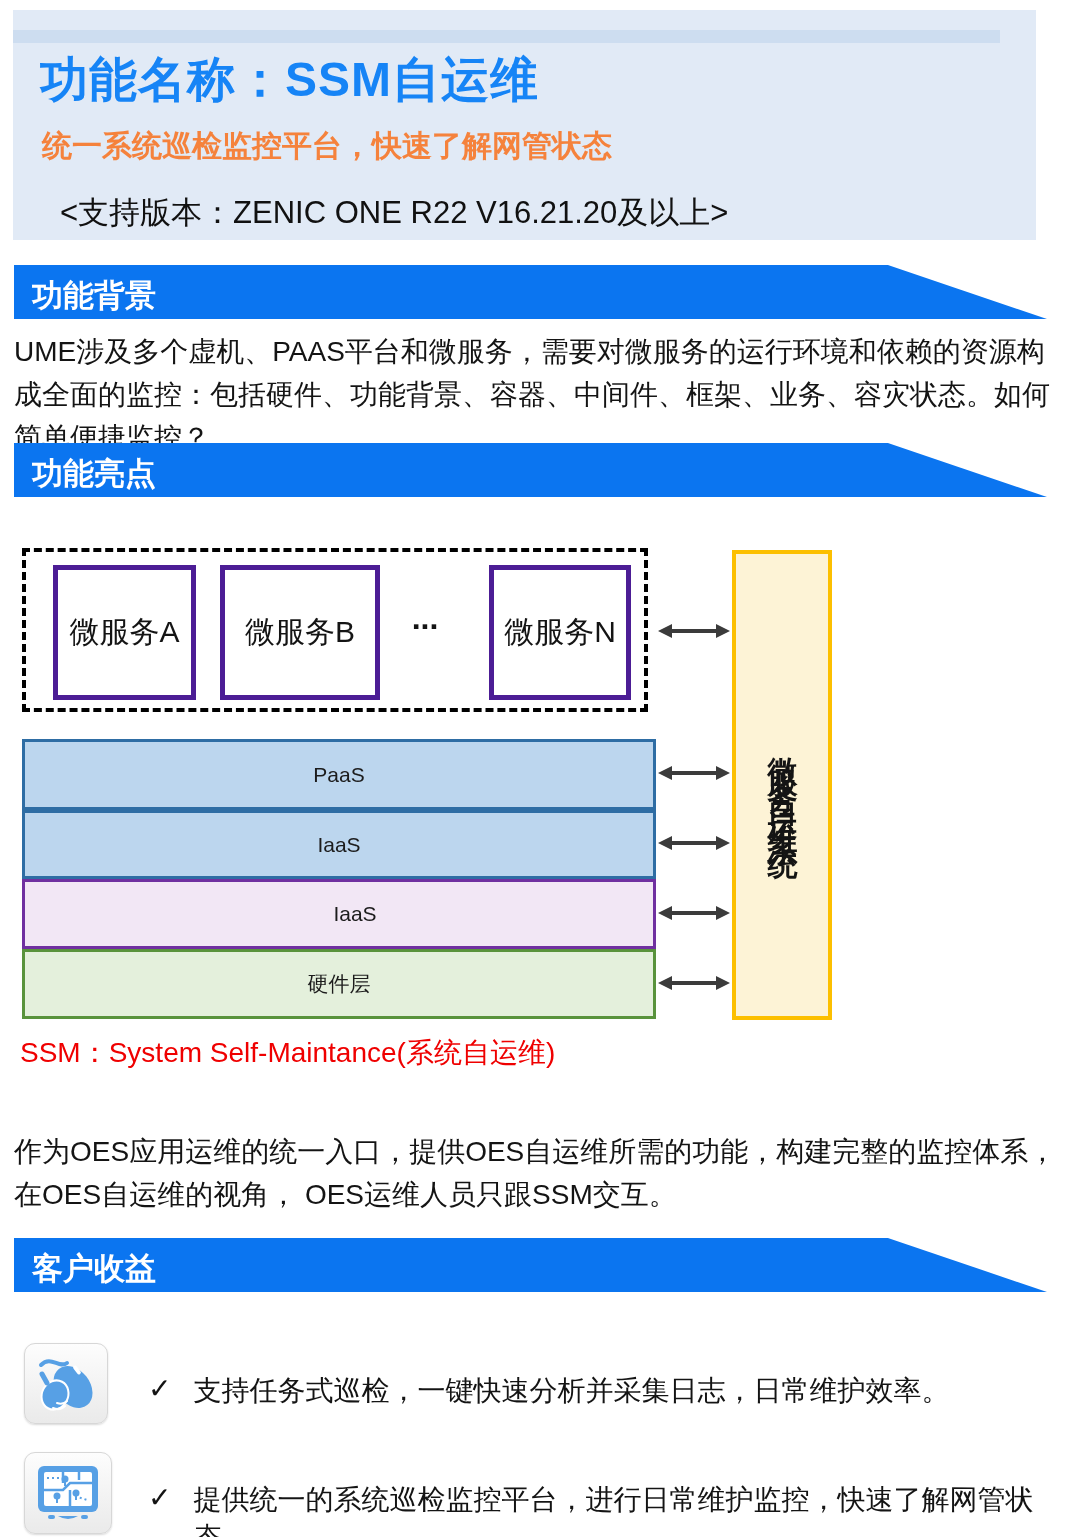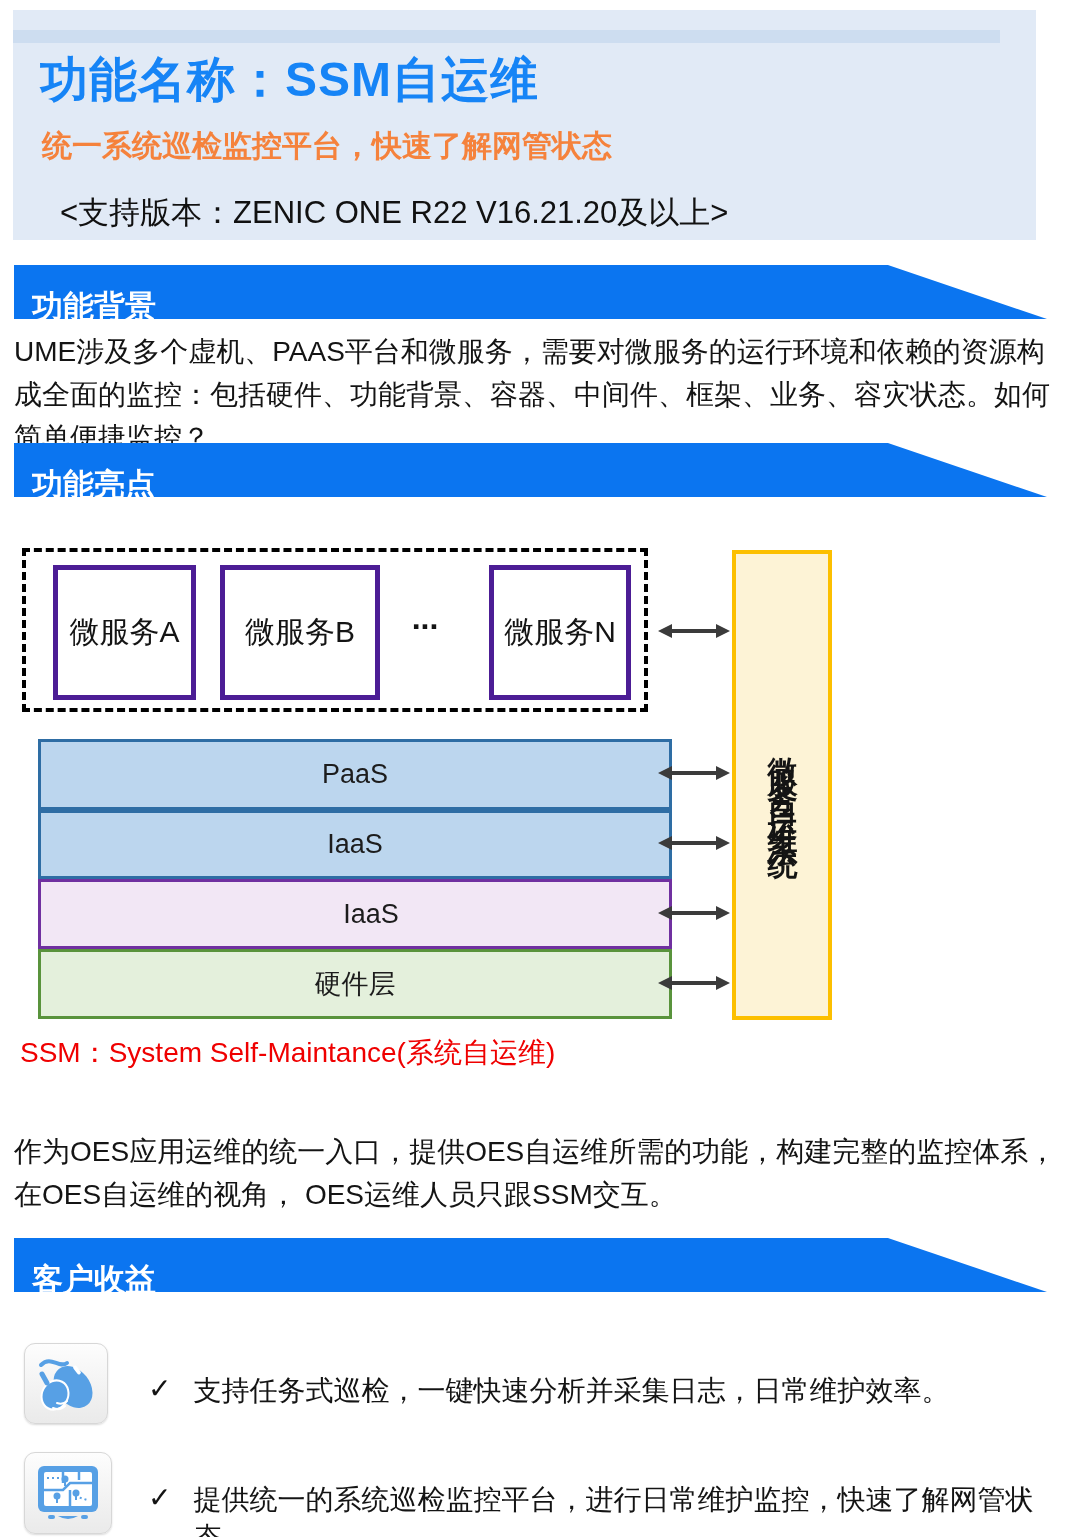--- a/index.html
+++ b/index.html
@@ -11,39 +11,39 @@
   .header-panel { position:absolute; left:13px; top:10px; width:1023px; height:230px; background:#e1eaf6; }
   .header-strip { position:absolute; left:13px; top:30px; width:987px; height:13px; background:#cdddf0; }
   .page-title { position:absolute; left:40px; top:48px; margin:0; font-size:48px; font-weight:bold; color:#1684f6; letter-spacing:1px; }
   .page-subtitle { position:absolute; left:42px; top:126px; margin:0; font-size:30px; font-weight:bold; color:#f5823c; }
   .page-version { position:absolute; left:44px; top:176px; margin:16px; font-size:31px; color:#111111; }
   
   .banner {
     position:absolute; left:14px; width:1033px; height:54px; background:#0b75f0;
     clip-path:polygon(0 0, 84.6% 0, 100% 100%, 0 100%);
   }
-  .banner .banner-label { display:block; margin:21px 0 0 18px; font-size:31px; font-weight:bold; color:#ffffff; }
+  .banner .banner-label { display:block; margin:10px 0 0 18px; font-size:31px; font-weight:bold; color:#ffffff; }
   .banner-bg { top:265px; }
   .banner-hl { top:443px; }
   .banner-cb { top:1238px; }
   
   .para { position:absolute; left:14px; width:1056px; margin:0; font-size:28px; line-height:43px; color:#141414; }
   .para-bg { top:330px; }
   .para-oes { top:1130px; }
   .ssm-note { position:absolute; left:14px; top:1028px; margin:6px; font-size:28px; color:#ef0000; }
   
   .ms-dashed { position:absolute; left:22px; top:548px; width:626px; height:164px; border:4px dashed #000000; box-sizing:border-box; }
   .ms-box { position:absolute; top:565px; height:135px; background:#ffffff; border:5px solid #4c1d95; box-sizing:border-box;
             display:flex; align-items:center; justify-content:center; font-size:30px; color:#141414; }
   .ms-a { left:53px; width:143px; }
   .ms-b { left:220px; width:160px; }
   .ms-n { left:482px; width:142px;margin-left:7px; }
   .ms-ellipsis { position:absolute; left:392px; top:600px; width:66px; text-align:center; font-size:32px; font-weight:bold; color:#141414; }
-  .layer { position:absolute; left:38px; width:634px; box-sizing:border-box;
-           display:flex; align-items:center; justify-content:center; font-size:27px; color:#1c1c1c; }
+  .layer { position:absolute; left:22px; width:634px; box-sizing:border-box;
+           display:flex; align-items:center; justify-content:center; font-size:21px; color:#1c1c1c; }
   .layer-paas { top:739px; height:71px; background:#bcd6ee; border:3px solid #2e6da4; }
   .layer-caas { top:810px; height:69px; background:#bcd6ee; border:3px solid #2e6da4; }
   .layer-iaas { top:879px; height:70px; background:#f2e7f5; border:3px solid #7030a0;padding-left:32px; }
   .layer-hw   { top:949px; height:70px; background:#e4f0dc; border:3px solid #59933c; }
   .arrow { position:absolute; left:658px; width:72px; height:22px; }
   .arrow-ms   { top:620px; }
   .arrow-paas { top:762px; }
   .arrow-caas { top:832px; }
   .arrow-iaas { top:902px; }
   .arrow-hw   { top:972px; }

